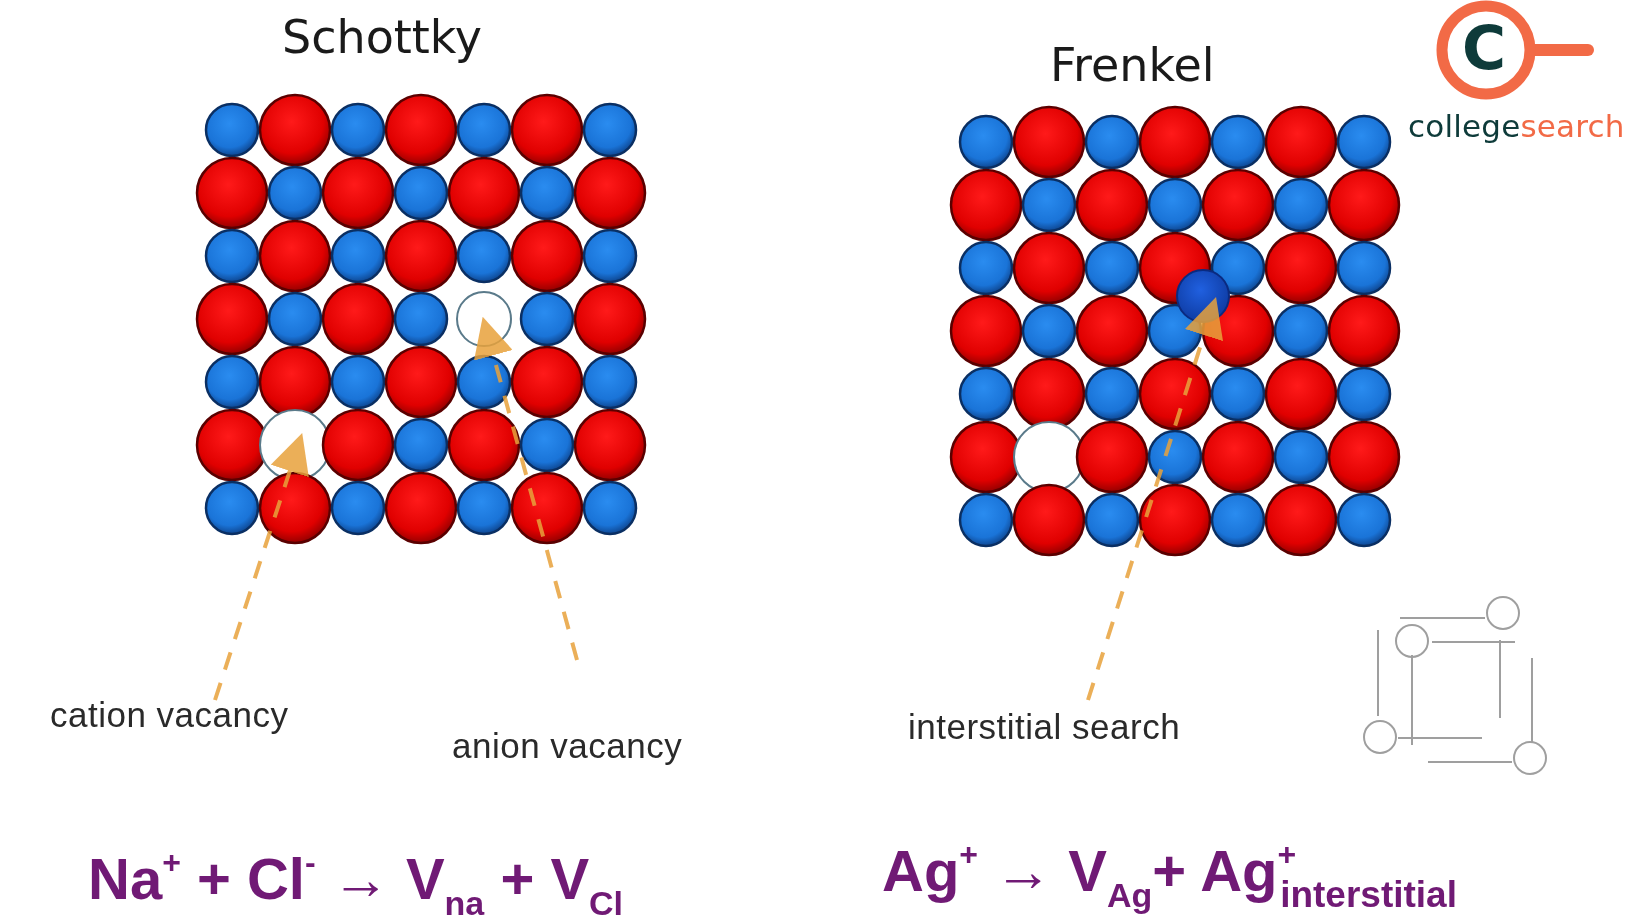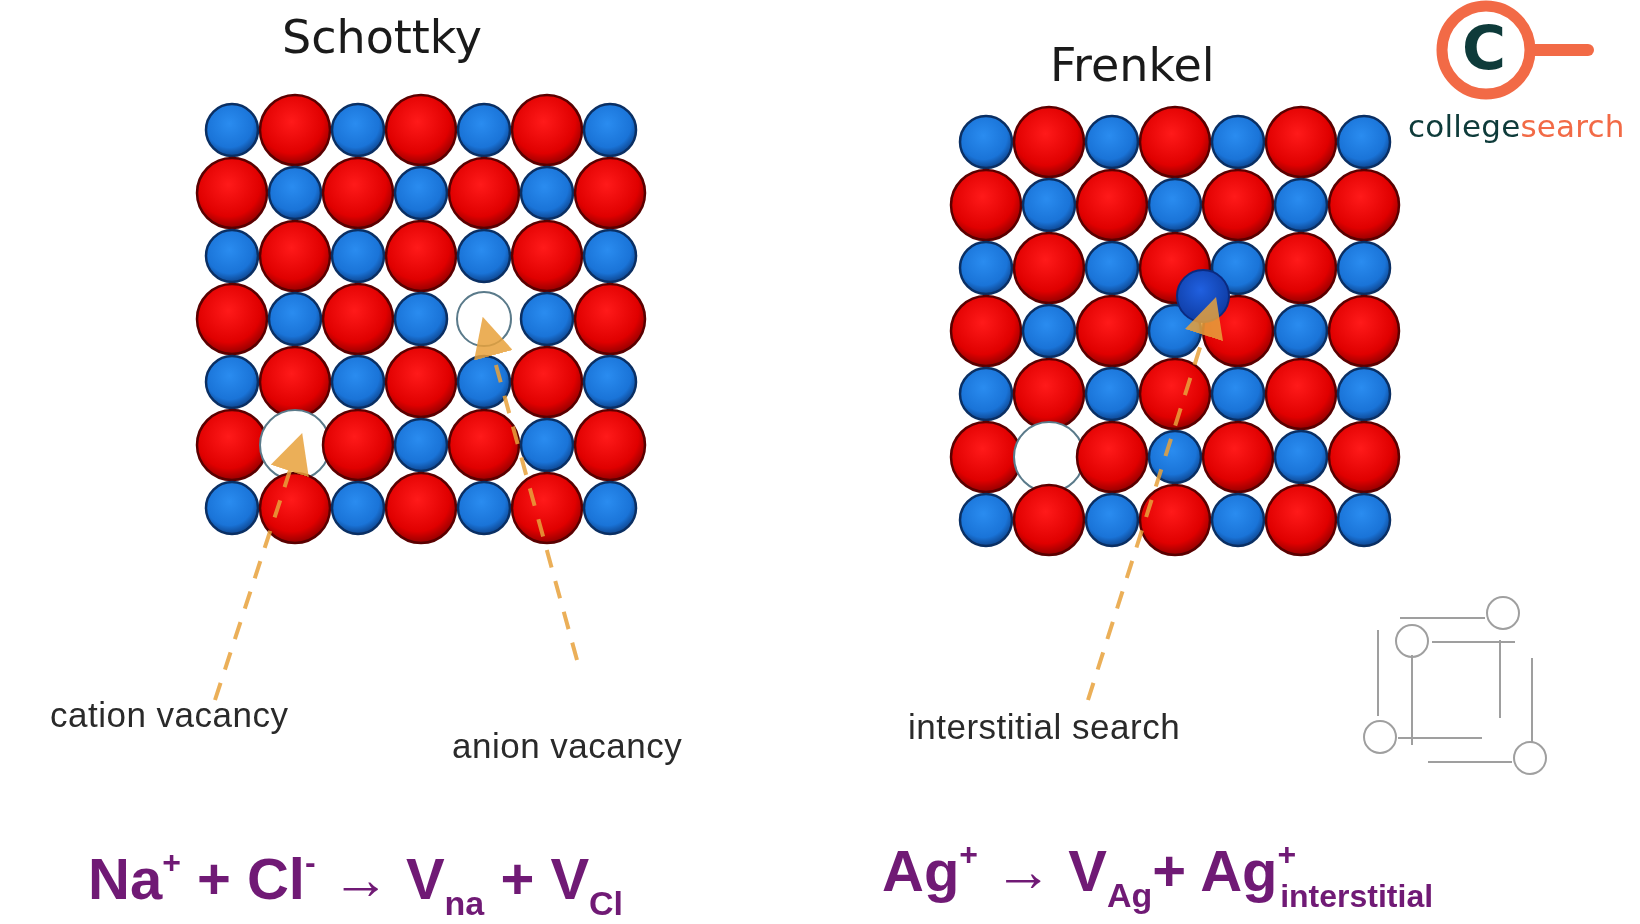--- a/index.html
+++ b/index.html
@@ -4,21 +4,21 @@
 <style>
   html, body { margin: 0; padding: 0; background: #ffffff; }
   body { width: 1640px; height: 924px; position: relative; overflow: hidden;
          font-family: "DejaVu Sans", sans-serif; color: #1a1a1a; }
   .abs { position: absolute; }
   .title { font-family: "DejaVu Sans", sans-serif; font-size: 46px; color: #1a1a1a; white-space: nowrap; }
   .label { font-family: Liberation Sans, sans-serif; font-size: 35px; color: #2a2a2a; white-space: nowrap; letter-spacing: 0.5px; }
   .eq { font-family: "Liberation Sans", sans-serif; font-weight: bold; font-size: 58px; color: #701a75; white-space: nowrap; }
   .eq sup { font-size: 32px; vertical-align: 26px; line-height: 0; }
   .eq sub { font-size: 34px; vertical-align: -16px; line-height: 0; }
-  .eq .sub-small { font-size: 32px; }
+  .eq .sub-small { font-size: 37px; }
   svg { position: absolute; left: 0; top: 0; }
   .logo-text { font-family: "DejaVu Sans", sans-serif; font-size: 31px; white-space: nowrap; letter-spacing: 0.2px; }
 </style>
 </head>
 <body>
 
 <div class="abs title" style="left:282px; top:10px;">Schottky</div>
 <div class="abs title" style="left:1050px; top:38px;">Frenkel</div>
 
 <svg id="lattice-svg" width="1640" height="924" viewBox="0 0 1640 924">

